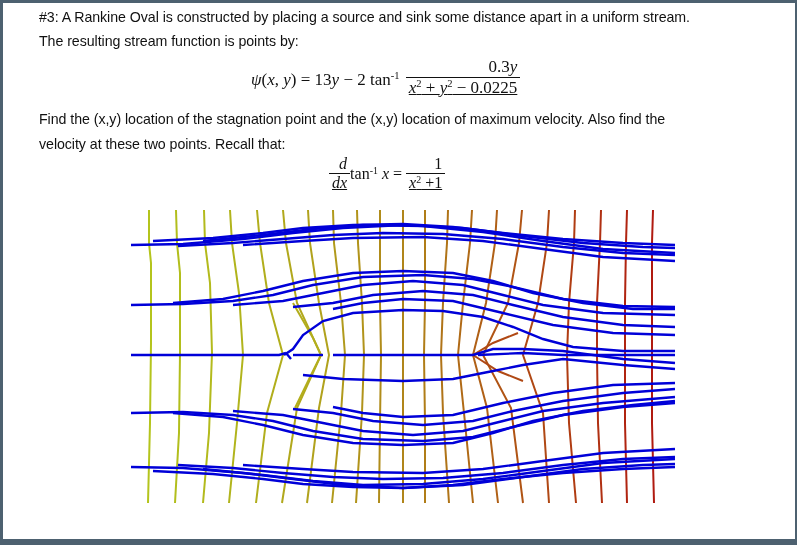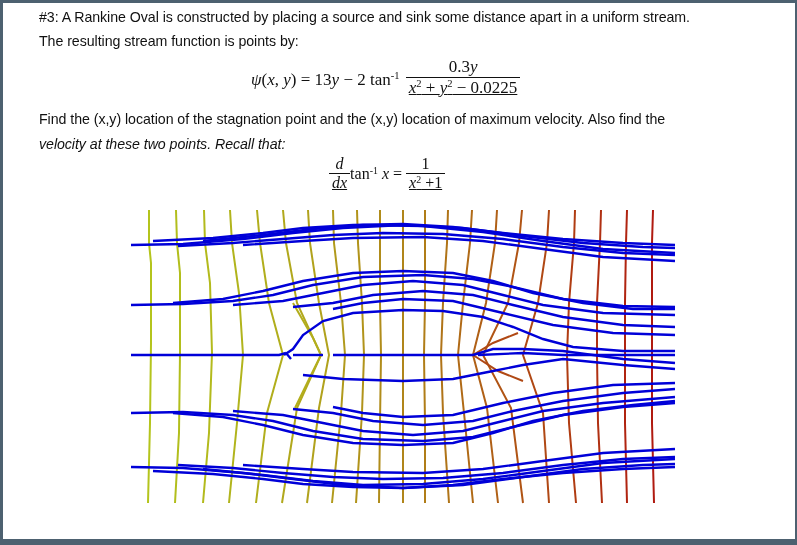--- a/index.html
+++ b/index.html
@@ -30,21 +30,21 @@
       font-family: "Liberation Serif", serif;
       color: #111;
       white-space: nowrap;
     }
     .math i { font-style: italic; }
     .frac {
       display: inline-block;
       vertical-align: middle;
       text-align: center;
     }
-    .frac .num { display: block; padding: 0 3px; }
+    .frac .num { display: block; padding: 0 3px; text-align: right; }
     .frac .den { display: block; border-top: 1px solid #111; padding: 0 3px; text-decoration: underline; }
     sup { font-size: 0.62em; vertical-align: 0.55em; line-height: 0; }
     .plot {
       position: absolute;
       left: 122px; top: 200px;
       width: 560px; height: 310px;
     }
   </style>
 </head>
 <body>
@@ -58,21 +58,21 @@
     <span style="display:inline-block; vertical-align:middle; margin-top:4px;">
       <i>ψ</i>(<i>x</i>, <i>y</i>) = 13<i>y</i> − 2 tan<sup>-1</sup>
     </span>
     <span class="frac" style="margin-left:2px;">
       <span class="num">0.3<i>y</i></span>
       <span class="den"><i>x</i><sup>2</sup> + <i>y</i><sup>2</sup> − 0.0225</span>
     </span>
   </div>
 
   <div class="text-line" style="top:108px;">Find the (x,y) location of the stagnation point and the (x,y) location of maximum velocity. Also find the</div>
-  <div class="text-line" style="top:133px;font-style:italic;">velocity at these two points. Recall that:</div>
+  <div class="text-line" style="top:133px;">velocity at these two points. Recall that:</div>
 
   <div class="math" style="left:326px; top:152px; font-size:16px;">
     <span class="frac">
       <span class="num"><i>d</i></span>
       <span class="den"><i>dx</i></span>
     </span><span style="vertical-align:middle;"><span>tan</span><sup>-1</sup> <i>x</i> =</span>
     <span class="frac">
       <span class="num">1</span>
       <span class="den"><i>x</i><sup>2</sup> +1</span>
     </span>

